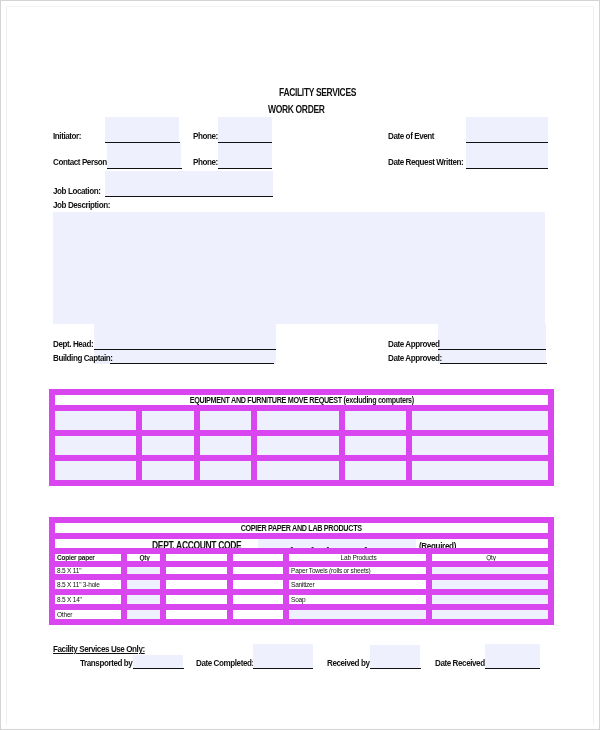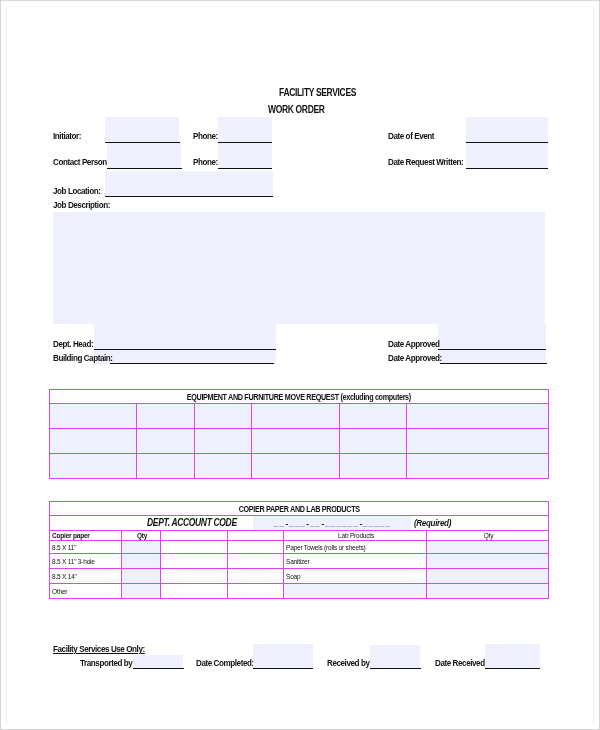--- a/index.html
+++ b/index.html
@@ -1,26 +1,26 @@
 <!DOCTYPE html>
 <html><head>
 <meta charset="utf-8">
 <style>
   html, body { margin:0; padding:0; }
   body { width:600px; height:730px; background:#ffffff; position:relative; overflow:hidden;
          font-family:"Liberation Sans", sans-serif; color:#111; }
   .page { position:absolute; left:0; top:0; width:598px; height:728px; border:1px solid #d4d4d4; background:#fff; }
   .inner { position:absolute; left:5px; top:5px; width:586px; height:718px; border-left:1px solid #efefef; border-right:1px solid #efefef; border-top:1px solid #f4f4f4; }
-  .abs { position:absolute;font-style:italic; }
+  .abs { position:absolute; }
   .lbl { position:absolute; font-size:9.5px; font-weight:bold; letter-spacing:-0.5px; white-space:nowrap; transform:scaleX(0.85); transform-origin:left center; }
   .title { position:absolute; font-size:10px; font-weight:bold; letter-spacing:-0.4px; white-space:nowrap; transform:scaleX(0.85); transform-origin:left center; }
   .field { position:absolute; background:#eef1fd; }
   .uline { position:absolute; border-bottom:1px solid #111; height:0; }
   table.grid { position:absolute; border-collapse:collapse; table-layout:fixed; }
-  table.grid td { border:1px solid #d946ef; padding:0; font-size:8.5px; overflow:hidden; white-space:nowrap; }
+  table.grid td { border:6px solid #d946ef; padding:0; font-size:8.5px; overflow:hidden; white-space:nowrap; }
   table.outer-thick { border:1.5px solid #222; }
   .hdr { text-align:center; font-weight:bold; font-size:9px; letter-spacing:-0.4px; }
   .colhdr { text-align:center; font-size:8.5px; letter-spacing:-0.3px; }
   .fill { background:#eef1fd; }
   .sm { font-size:6.5px !important; letter-spacing:-0.2px; padding-left:2px !important; }
   .sq { display:inline-block; transform:scaleX(0.85); transform-origin:left center; }
   .sqc { display:inline-block; transform:scaleX(0.85); transform-origin:center center; }
 </style>
 </head>
 <body>
@@ -108,21 +108,21 @@
     <td class="fill"></td>
     <td class="fill"></td>
     <td class="fill"></td>
     <td class="fill"></td>
     <td class="fill"></td>
     <td class="fill"></td>
   </tr>
 </tbody>
   </table>
 
-<table class="grid outer-thick" style="left:49px; top:501px; width:499px;">
+<table class="grid outer-thick" style="left:49px; top:517px; width:499px;">
   <colgroup>
     <col style="width:72px">
       <col style="width:39px">
       <col style="width:67px">
       <col style="width:56px">
       <col style="width:143px">
       <col style="width:122px">
   </colgroup>
   <tbody>
       <tr style="height:14px">

